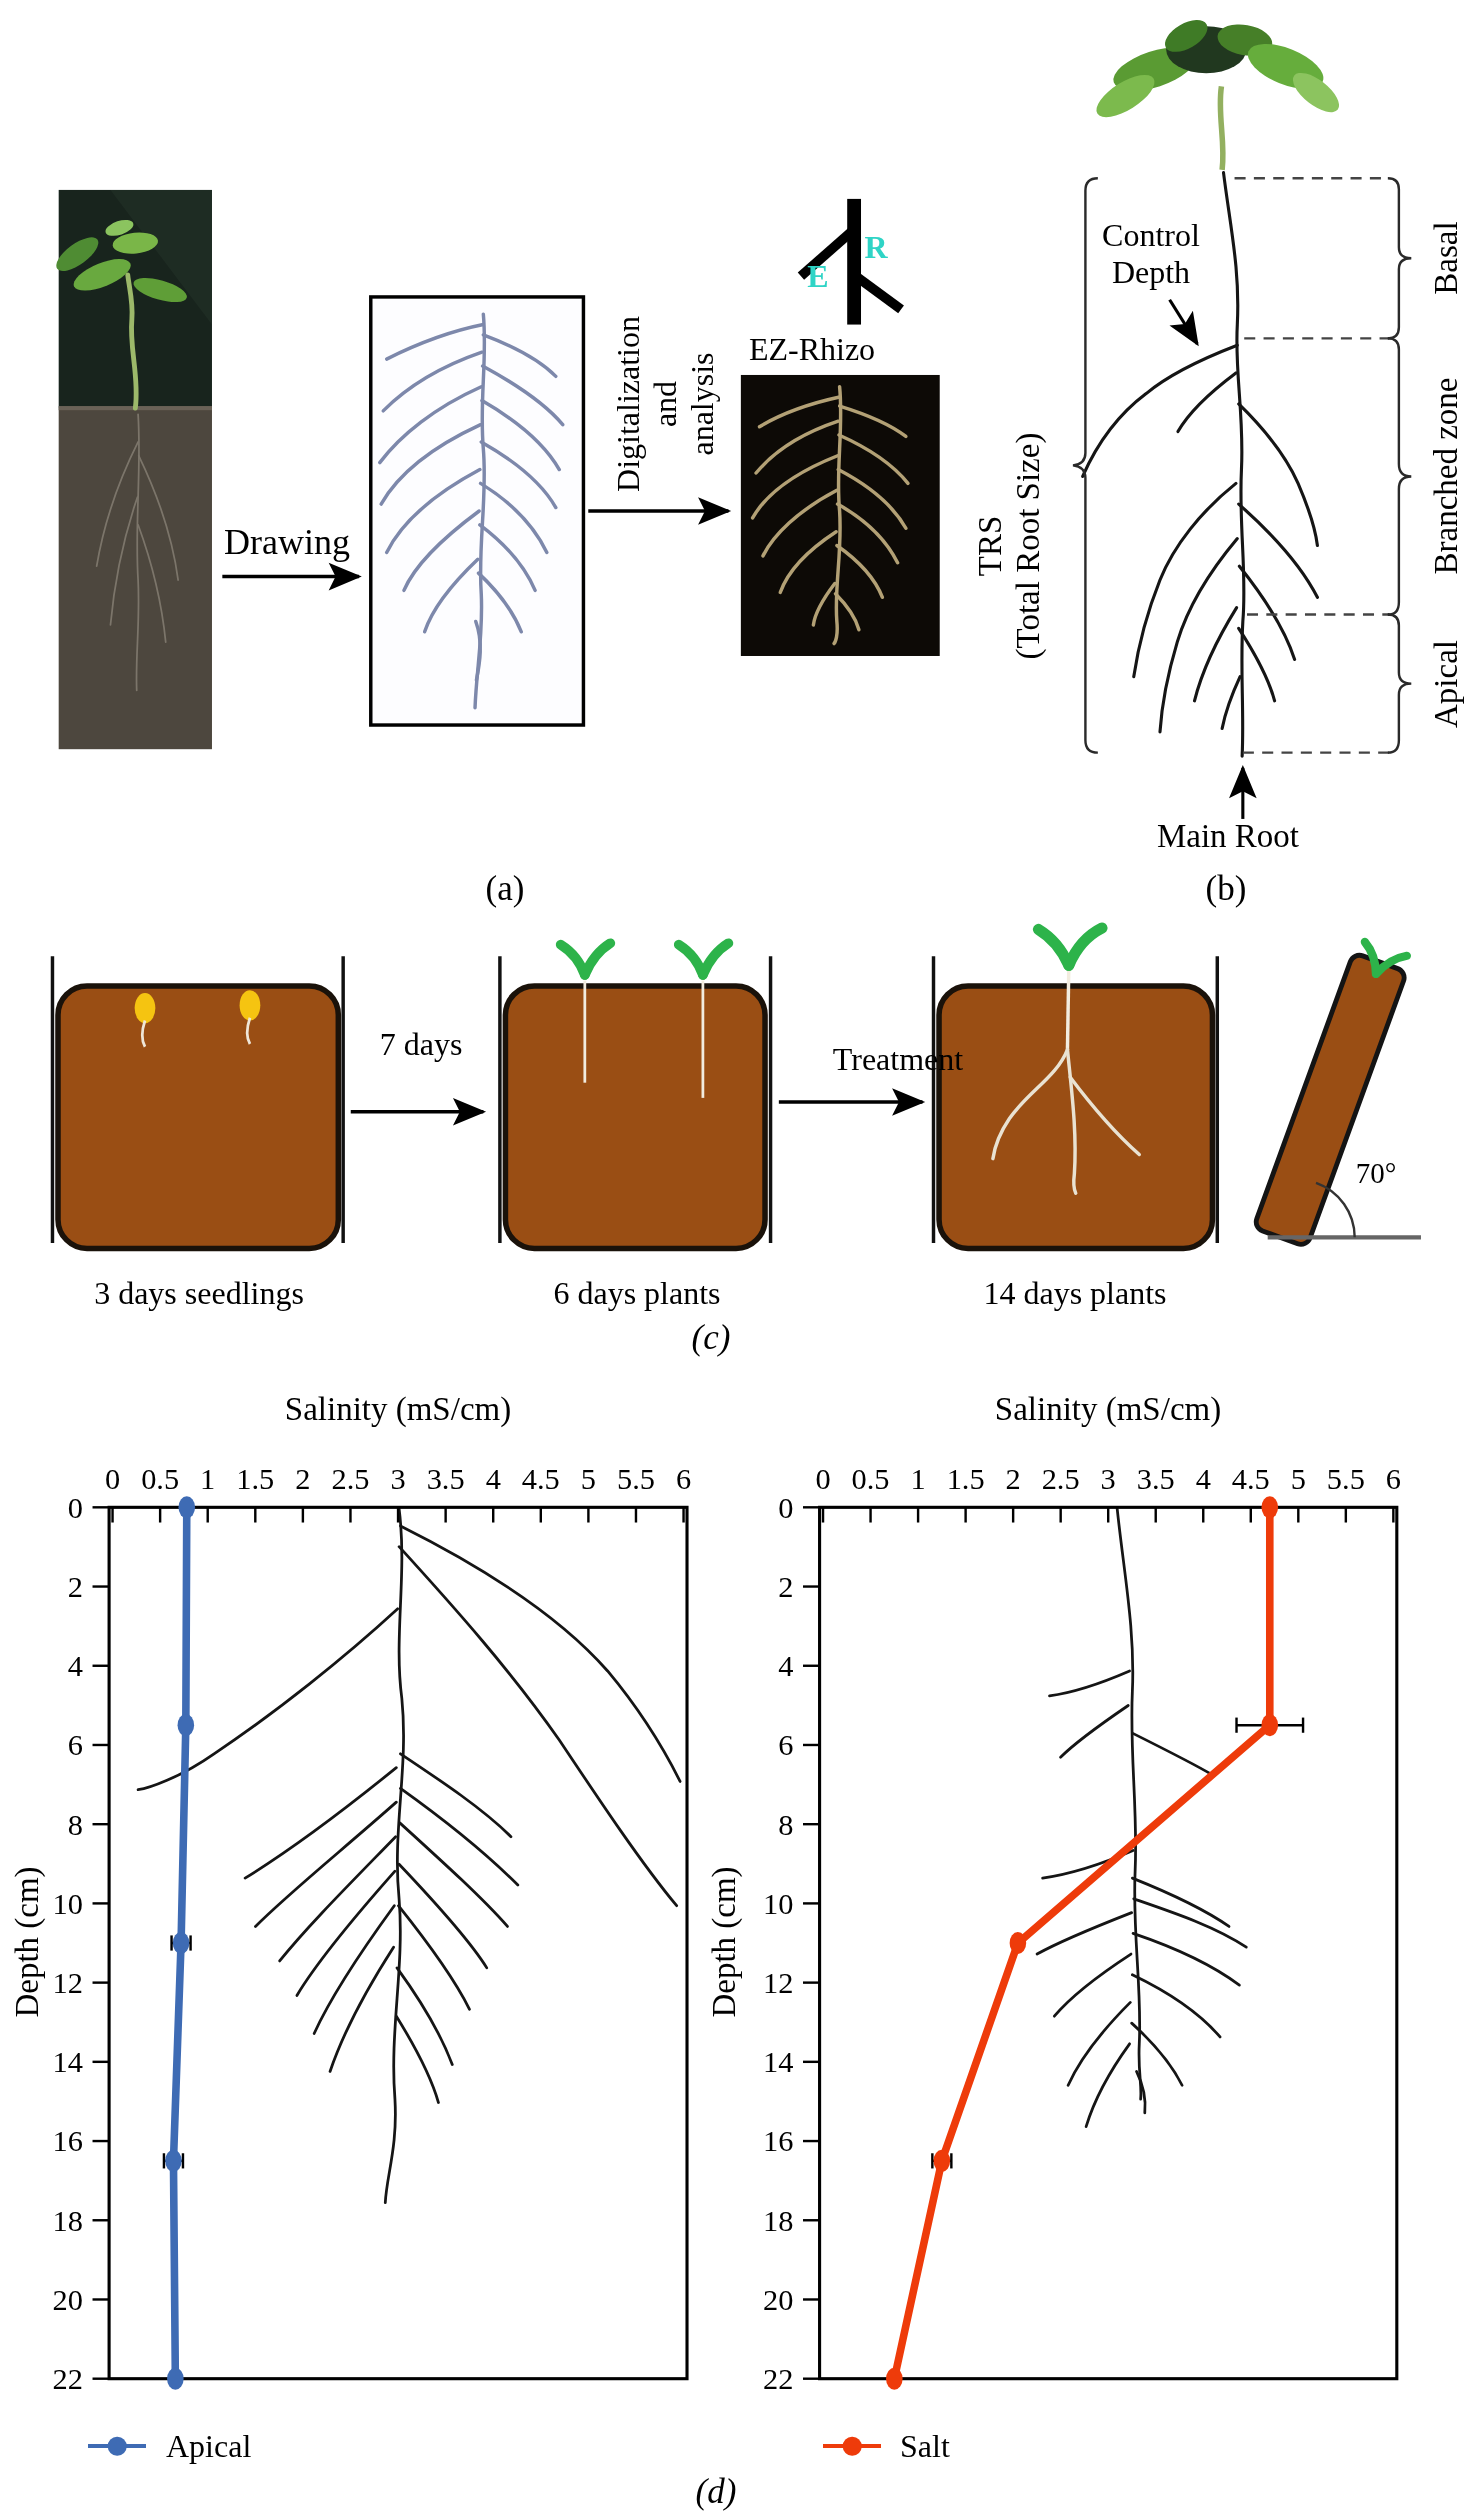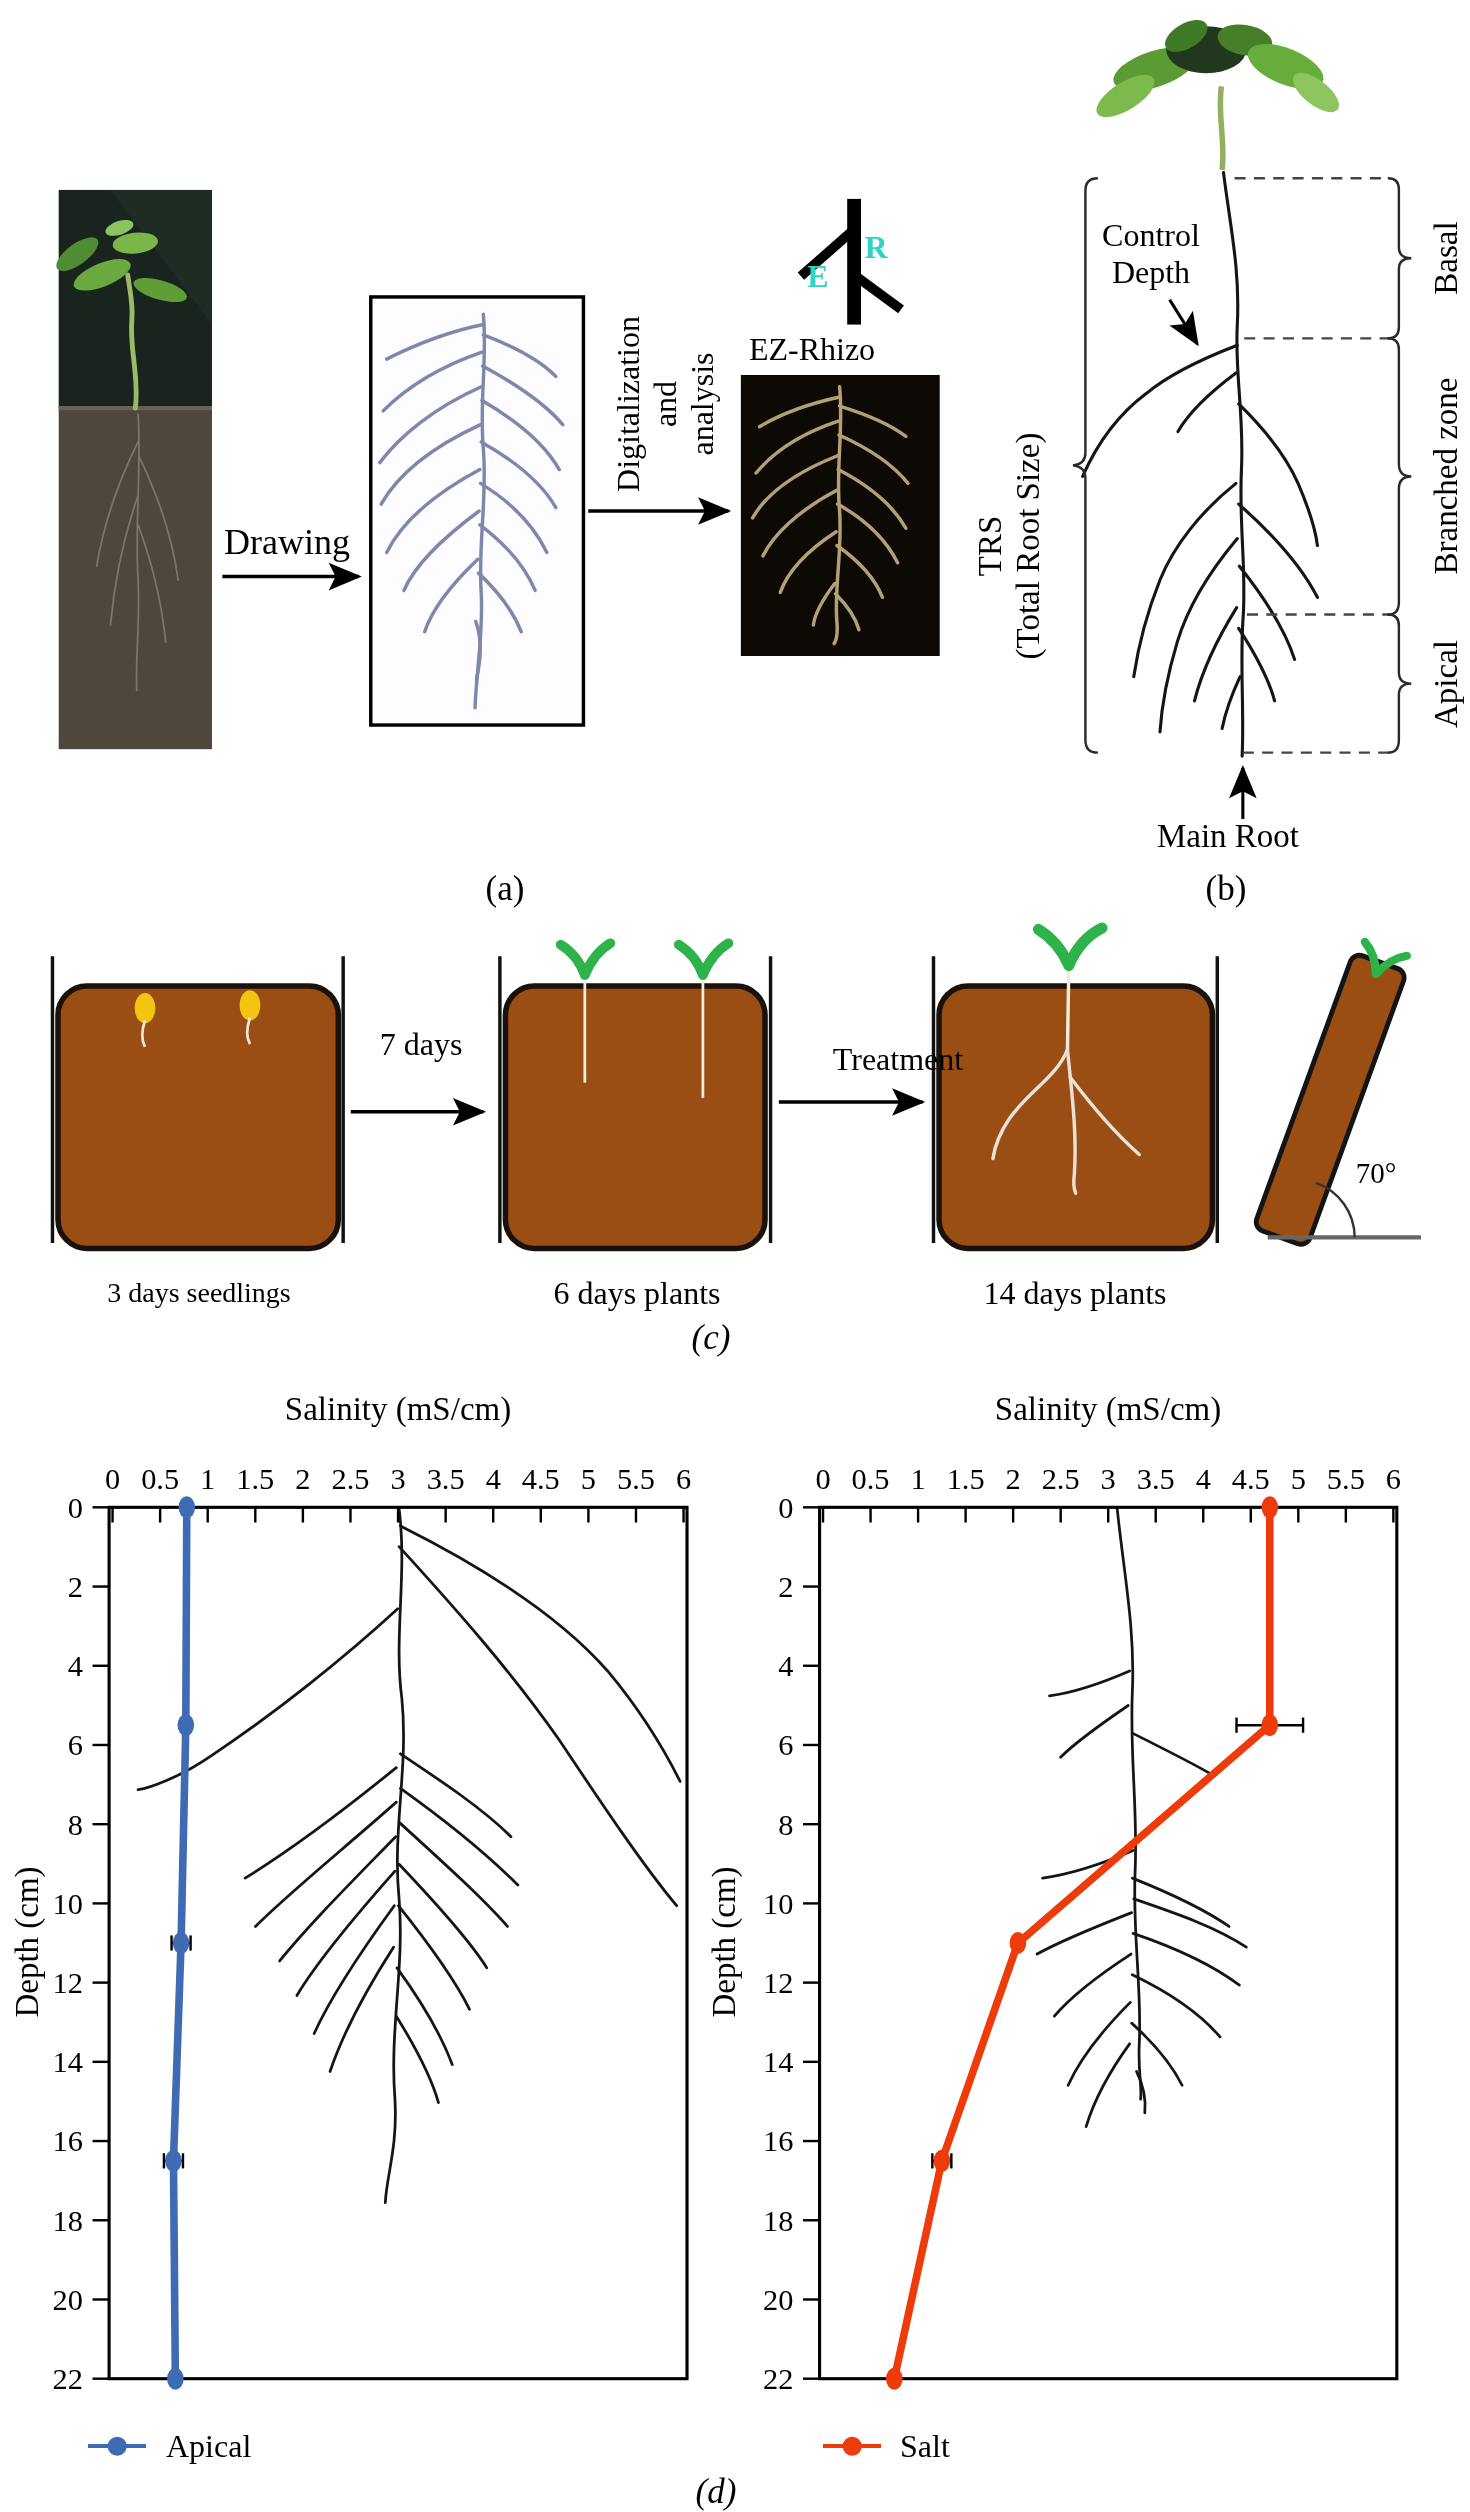--- a/index.html
+++ b/index.html
@@ -397,21 +397,21 @@
   <div>(Total Root Size)</div>
 </div>
 <div class="lbl rot" style="left:1447px;top:258px;font-size:33px">Basal</div>
 <div class="lbl rot" style="left:1447px;top:476px;font-size:33px">Branched zone</div>
 <div class="lbl rot" style="left:1447px;top:684px;font-size:33px">Apical</div>
 <div class="lbl" style="left:1228px;top:837px;font-size:33px">Main Root</div>
 <div class="lbl" style="left:1226px;top:889px;font-size:35px">(b)</div>
 
 <div class="lbl" style="left:421px;top:1044px;font-size:32px">7 days</div>
 <div class="lbl" style="left:898px;top:1059px;font-size:32px">Treatment</div>
-<div class="lbl" style="left:199px;top:1293px;font-size:28px">3 days seedlings</div>
+<div class="lbl" style="left:199px;top:1293px;font-size:32px">3 days seedlings</div>
 <div class="lbl" style="left:637px;top:1293px;font-size:32px">6 days plants</div>
 <div class="lbl" style="left:1075px;top:1293px;font-size:32px">14 days plants</div>
 <div class="lbl" style="left:1376px;top:1174px;font-size:29px">70°</div>
 <div class="lbl ital" style="left:711px;top:1338px;font-size:35px">(c)</div>
 
 <div class="lbl" style="left:398px;top:1410px;font-size:33px">Salinity (mS/cm)</div>
 <div class="lbl" style="left:1108px;top:1410px;font-size:33px">Salinity (mS/cm)</div>
 <div class="lbl rot" style="left:28px;top:1942px;font-size:33px">Depth (cm)</div>
 <div class="lbl rot" style="left:725px;top:1942px;font-size:33px">Depth (cm)</div>
 

